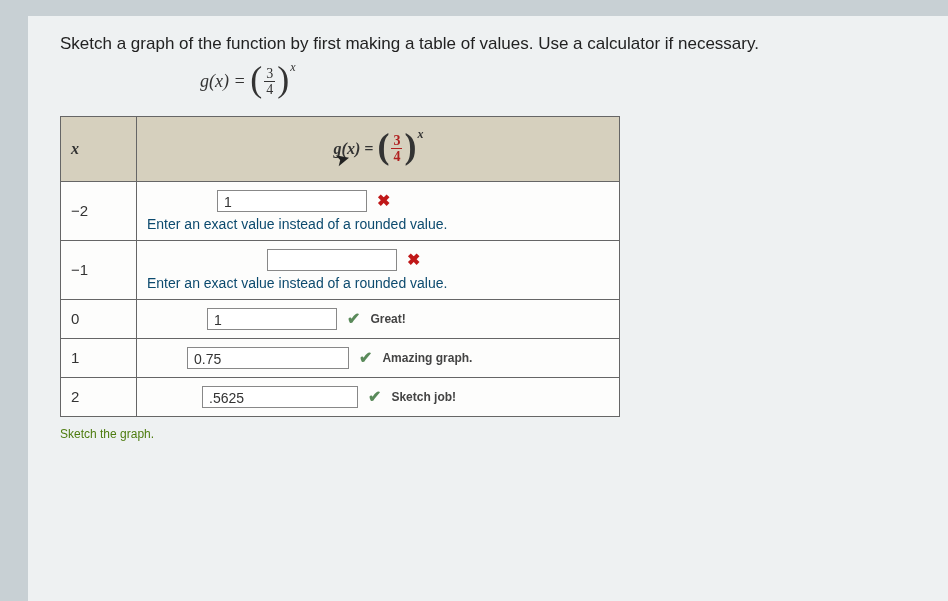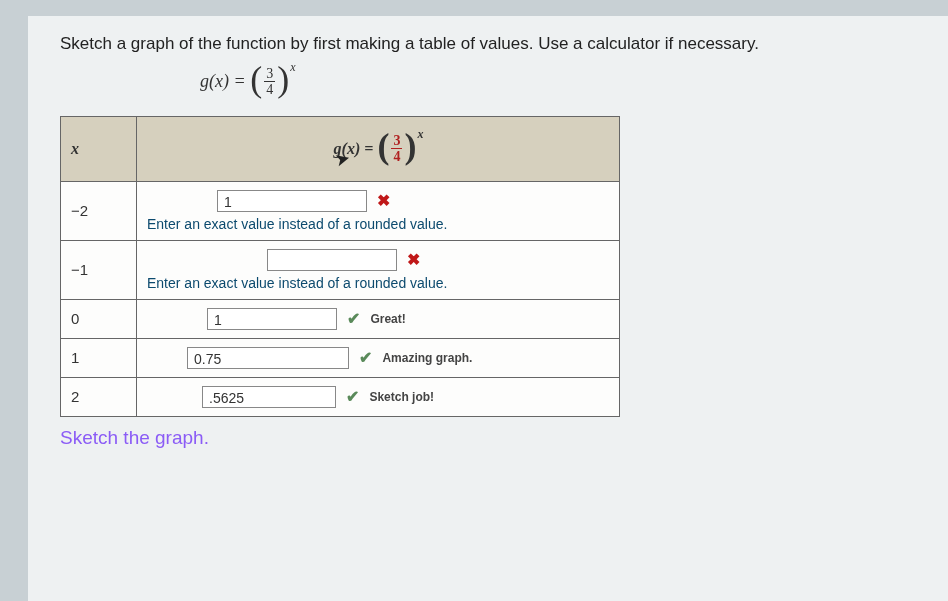--- a/index.html
+++ b/index.html
@@ -126,22 +126,22 @@
     font-size: 16px;
   }
   .mark.cross { color: #c01818; }
   .mark.check { color: #5a8a5a; }
   .praise {
     font-weight: bold;
     font-size: 12px;
     color: #444;
   }
   .footer-note {
-    font-size: 19px;
-    color: #8b5cf6;
+    font-size: 12px;
+    color: #4d7c0f;
     margin-top: 10px;
   }
   .cursor {
     position: absolute;
     left: 335px;
     top: 148px;
     font-size: 18px;
     color: #222;
     transform: rotate(-15deg);
     pointer-events:none;
@@ -224,21 +224,21 @@
             <span class="answer-input" style="width:162px">0.75</span>
             <span class="mark check">✔</span>
             <span class="praise">Amazing graph.</span>
           </div>
         </td>
       </tr>
       <tr>
         <td class="xcol">2</td>
         <td>
           <div class="row-flex indent-3">
-            <span class="answer-input" style="width:134px">.5625</span>
+            <span class="answer-input" style="width:156px">.5625</span>
             <span class="mark check">✔</span>
             <span class="praise">Sketch job!</span>
           </div>
         </td>
       </tr>
     </tbody>
   </table>
 
   <div class="footer-note">Sketch the graph.</div>
 </div>

